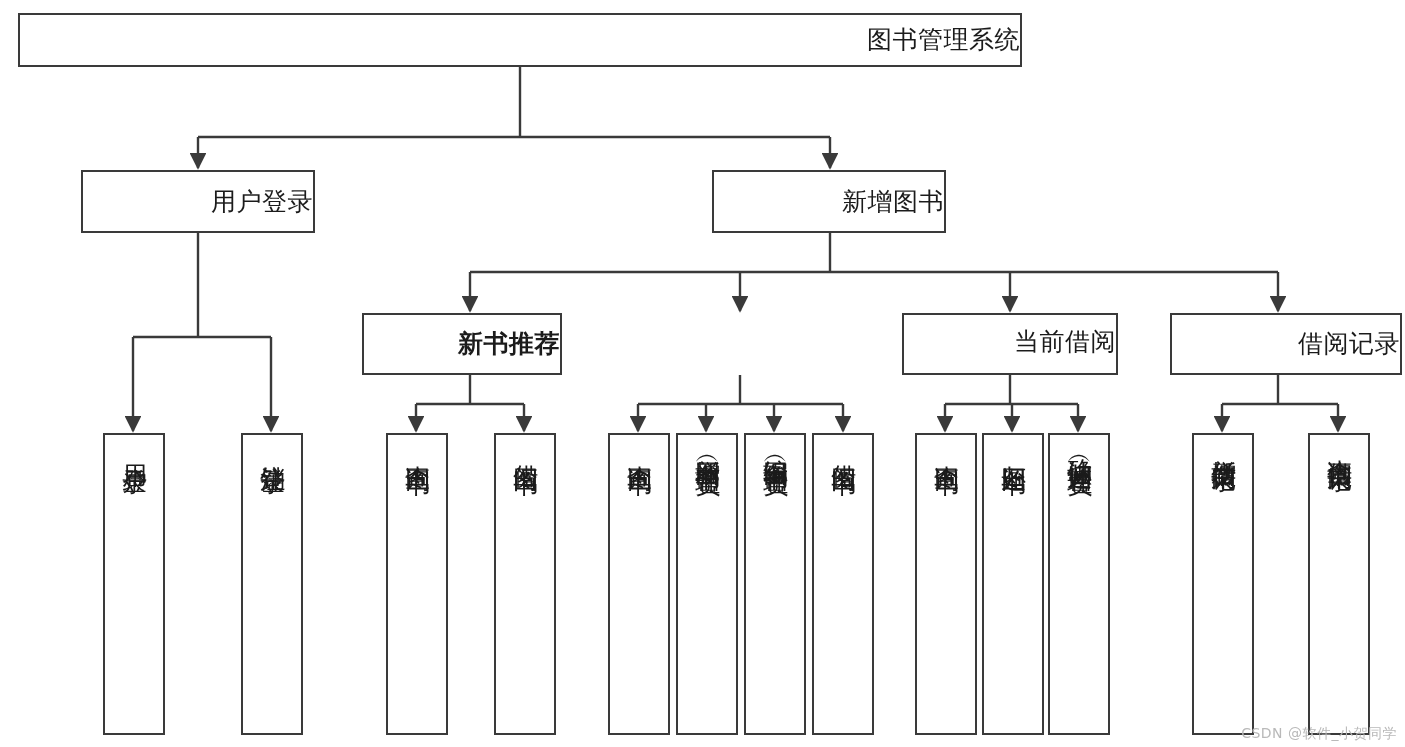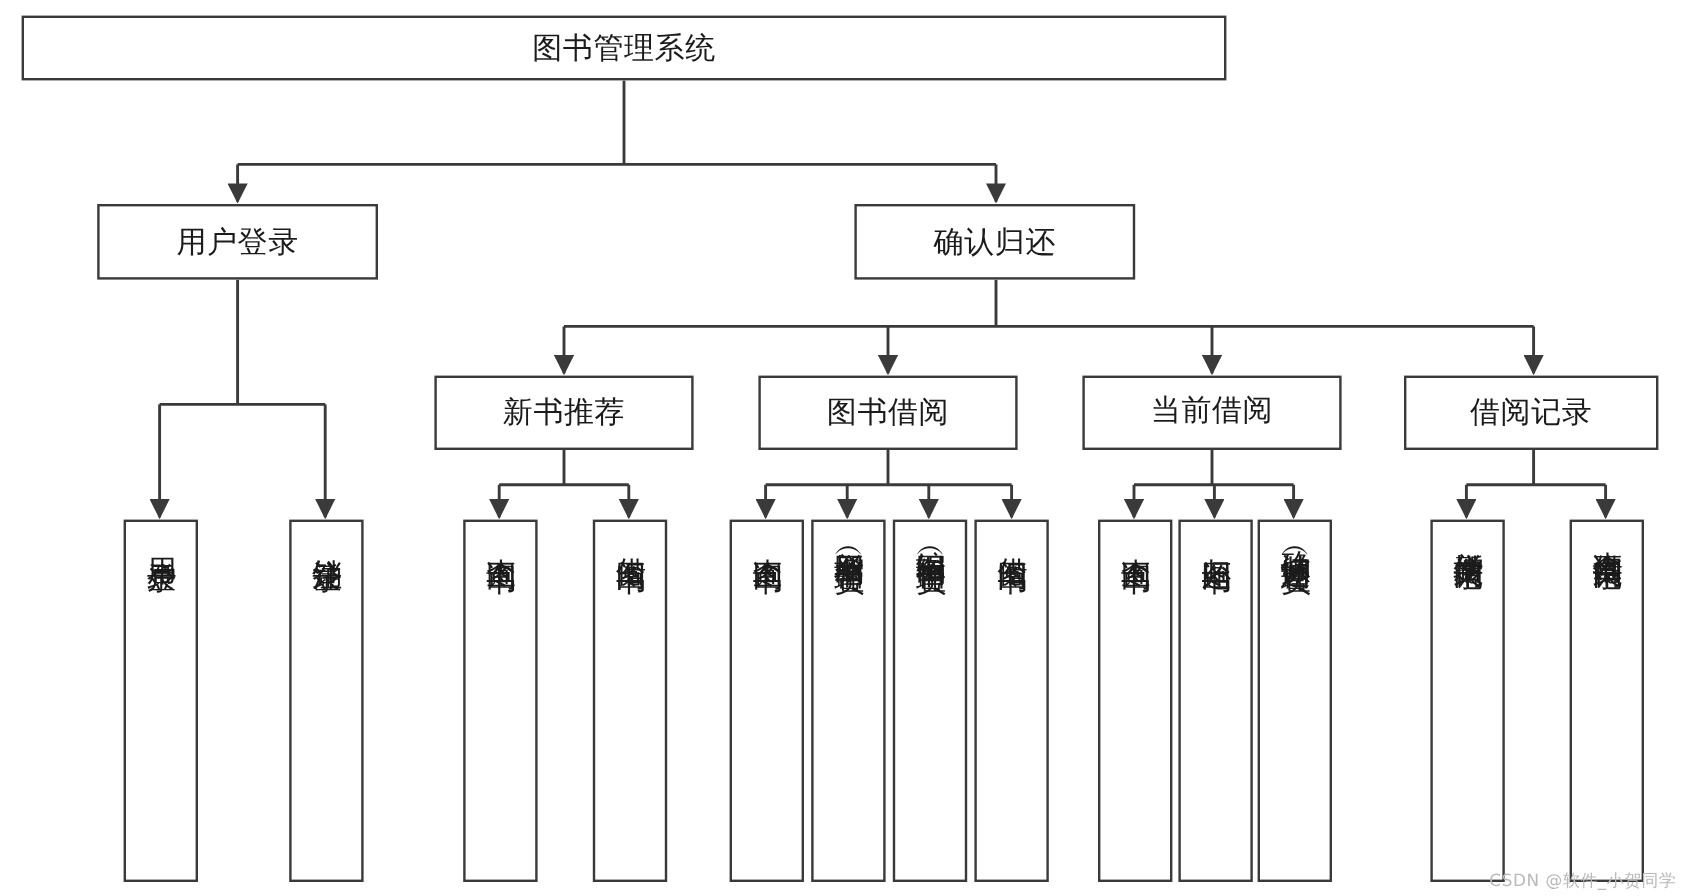--- a/index.html
+++ b/index.html
@@ -29,21 +29,21 @@
     height: 747px;
     pointer-events: none;
   }
   .node {
     position: absolute;
     box-sizing: border-box;
     border: 2.2px solid #3a3a3a;
     background: #ffffff;
     display: flex;
     align-items: center;
-    justify-content: center;
+    justify-content: flex-end;
     color: #1b1b1b;
     z-index: 2;
   }
   .node-label {
     display: block;
     text-align: center;
     line-height: 1.18;
     letter-spacing: 0.5px;
     white-space: nowrap;
   }
@@ -138,33 +138,30 @@
   </svg>
 
   <div class="node root horiz" style="left:18px; top:13px; width:1004px; height:54px;">
     <span class="node-label">图书管理系统</span>
   </div>
 
   <div class="node horiz" style="left:81px; top:170px; width:234px; height:63px;">
     <span class="node-label">用户登录</span>
   </div>
   <div class="node horiz" style="left:712px; top:170px; width:234px; height:63px;">
-    <span class="node-label">确认归还</span>
-  </div>
-
-  <div class="node horiz" style="left:362px; top:313px; width:216px; height:62px;">
+    <span class="node-label">新增图书</span>
+  </div>
+
+  <div class="node horiz" style="left:362px; top:313px; width:200px; height:62px;font-weight:bold;">
     <span class="node-label">新书推荐</span>
-  </div>
-  <div class="node horiz" style="left:632px; top:313px; width:216px; height:62px;">
-    <span class="node-label">图书借阅</span>
   </div>
   <div class="node horiz" style="left:902px; top:313px; width:216px; height:62px;font-family:Liberation Mono, monospace;">
     <span class="node-label">当前借阅</span>
   </div>
-  <div class="node horiz" style="left:1170px; top:313px; width:212px; height:62px;">
+  <div class="node horiz" style="left:1170px; top:313px; width:232px; height:62px;">
     <span class="node-label">借阅记录</span>
   </div>
 
   <div class="node leaf" style="left:103px; top:433px; width:62px; height:302px;">
     <span class="node-label">用户登录</span>
   </div>
   <div class="node leaf" style="left:241px; top:433px; width:62px; height:302px;">
     <span class="node-label">注销登录</span>
   </div>
 

